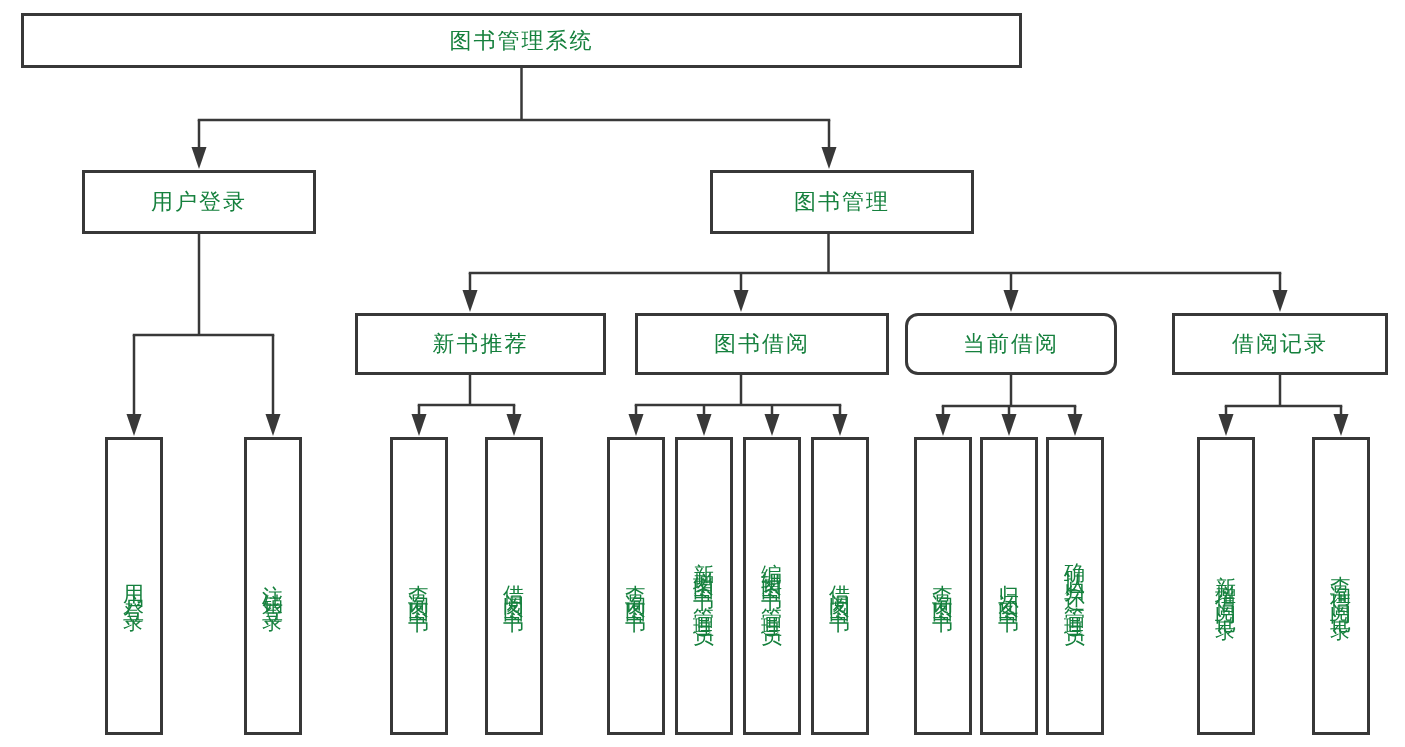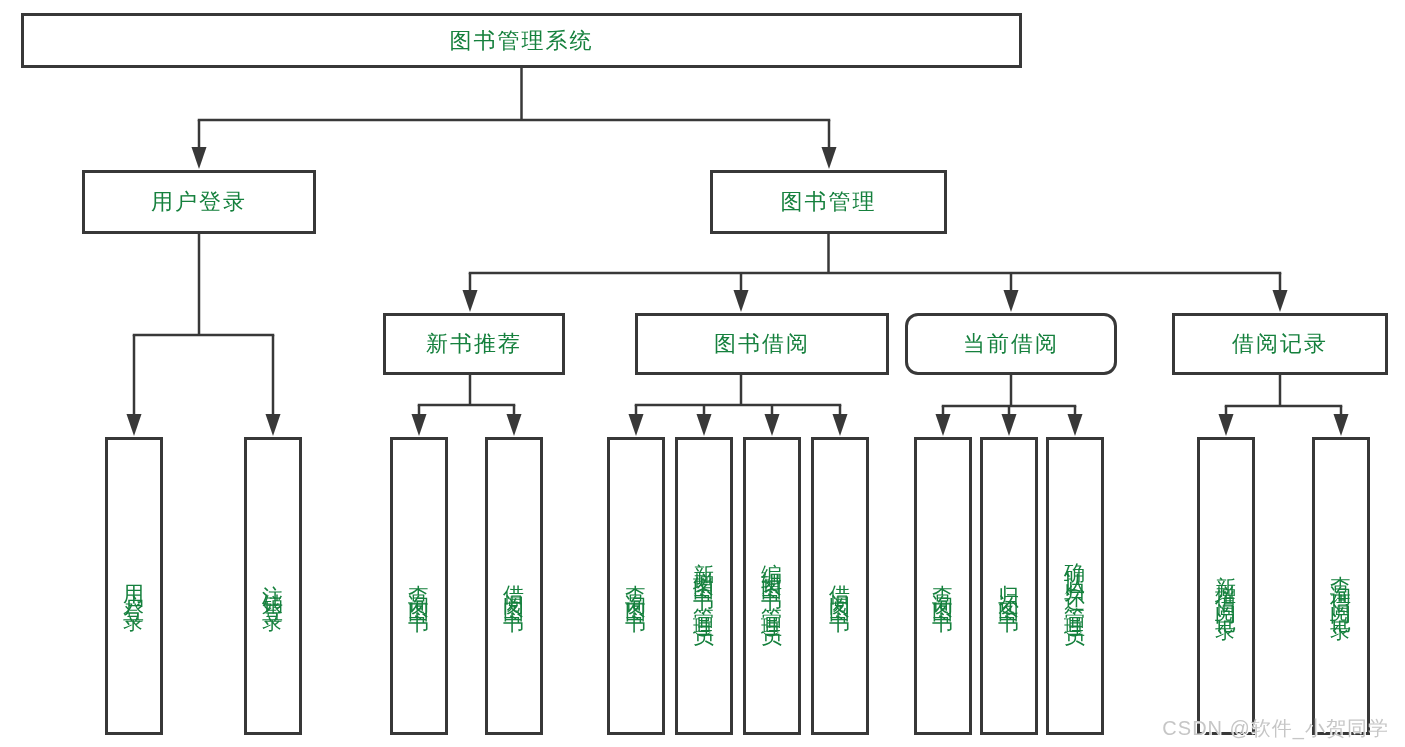--- a/index.html
+++ b/index.html
@@ -27,24 +27,24 @@
     align-items: center;
     justify-content: center;
     z-index: 2;
     font-size: 22px;
     letter-spacing: 2px;
     color: #15803d;
   }
   .node.root   { left: 21px;  top: 13px;  width: 1001px; height: 55px; }
 
   .node.l2a    { left: 82px;  top: 170px; width: 234px;  height: 64px; }
-  .node.l2b    { left: 710px; top: 170px; width: 237px;  height: 64px; }
+  .node.l2b    { left: 710px; top: 170px; width: 264px;  height: 64px; }
 
   .node.l3     { top: 313px; height: 62px; }
-  .node.l3a    { left: 383px;  width: 182px; }
+  .node.l3a    { left: 355px;  width: 251px; }
   .node.l3b    { left: 635px;  width: 254px; }
   .node.l3c    { left: 905px;  width: 212px; border-radius: 13px; }
   .node.l3d    { left: 1172px; width: 216px; }
 
   .node.leaf   { top: 437px; height: 298px; width: 58px; }
   .leaf-label {
     writing-mode: vertical-rl;
     text-orientation: mixed;
     letter-spacing: 9px;
     font-size: 21px;
@@ -204,14 +204,13 @@
   <div class="node leaf p11">
     <span class="leaf-label">确认归还（管理员）</span>
   </div>
   <div class="node leaf p12">
     <span class="leaf-label">新增借阅记录</span>
   </div>
   <div class="node leaf p13">
     <span class="leaf-label">查询借阅记录</span>
   </div>
 
-  <div class="watermark">CSDN @软件_小贺同学</div>
 </div>
 
 </body></html>

